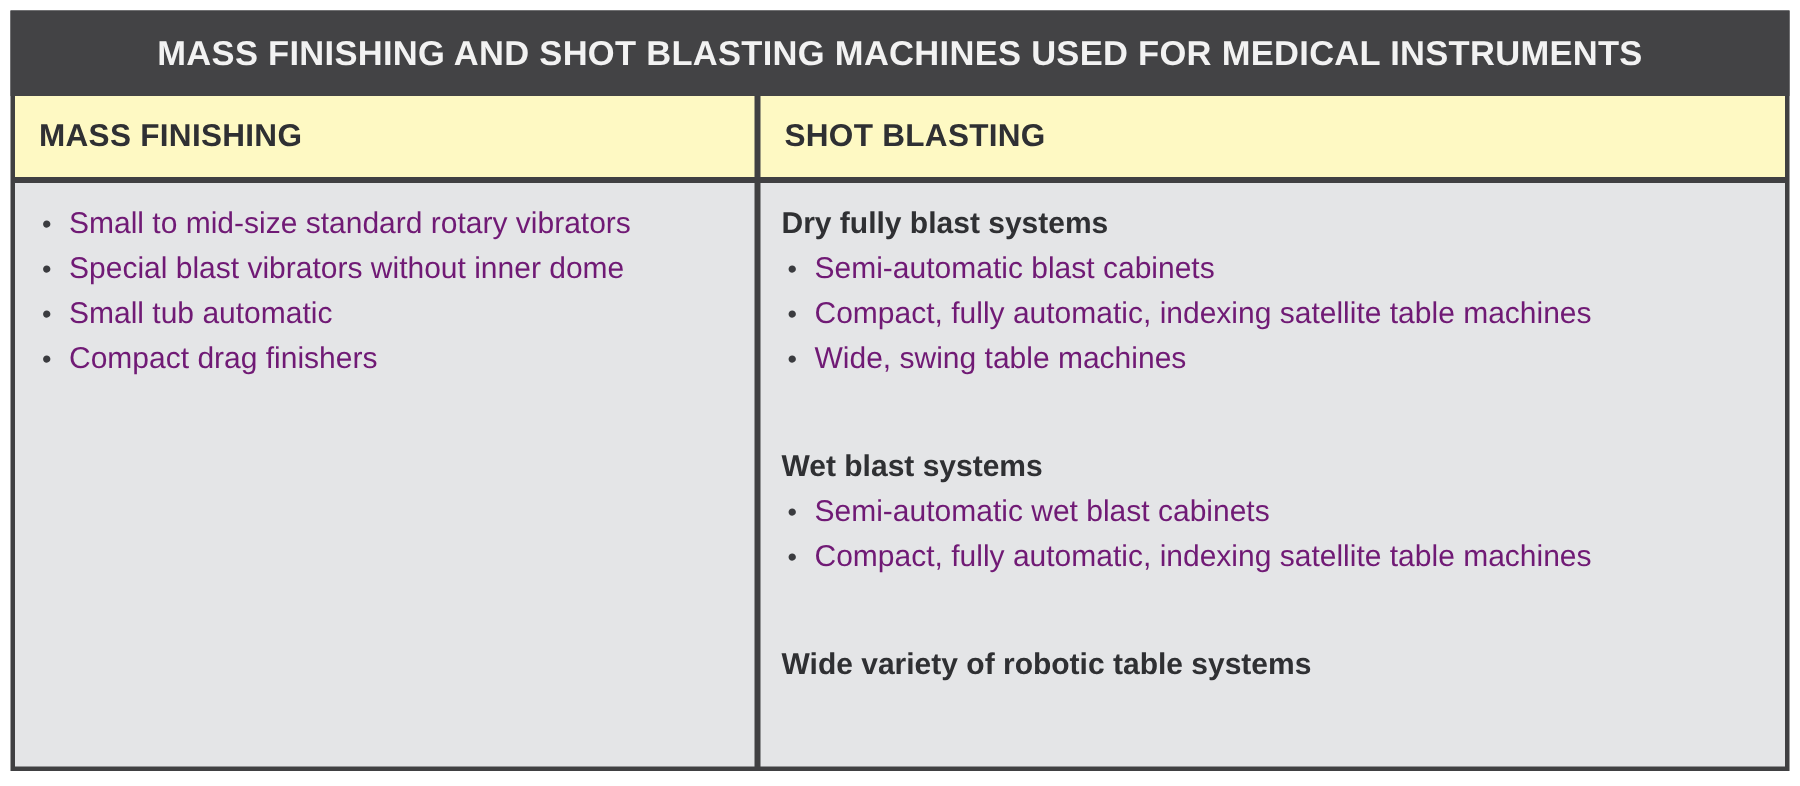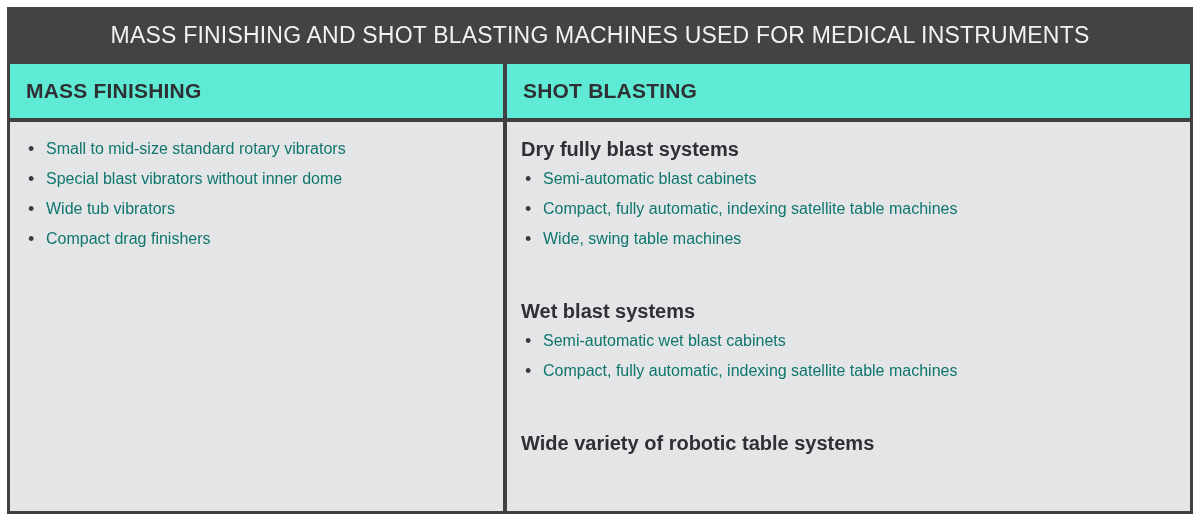--- a/index.html
+++ b/index.html
@@ -29,41 +29,41 @@
   .title-band {
     height: 57px;
     background: #434345;
     display: flex;
     align-items: center;
     justify-content: center;
   }
   .title-text {
     color: #f2f2f2;
     font-size: 23px;
-    font-weight: 400;
+    font-weight: 700;
     letter-spacing: 0.2px;
     white-space: nowrap;
   }
 
   
   .grid {
     display: flex;
     padding: 0 3px 3px 3px;
     box-sizing: border-box;
     height: 450px;
   }
   .col {
     display: flex;
     flex-direction: column;
   }
   .col-left  { width: 493px; margin-right: 4px; }
   .col-right { flex: 1; }
 
   .col-head {
-    background: #5eead4;
+    background: #fef9c3;
     height: 54px;
     box-sizing: border-box;
     display: flex;
     align-items: center;
     padding-left: 16px;
     margin-bottom: 4px;
   }
   .col-head-text {
     font-size: 21px;
     font-weight: bold;
@@ -81,23 +81,23 @@
 
   
   .bullet-list {
     list-style: none;
     margin: 0;
     padding: 0;
   }
   .bullet-item {
     position: relative;
     padding-left: 22px;
-    font-size: 16px;
+    font-size: 20px;
     line-height: 30px;
-    color: #0f766e;
+    color: #701a75;
     margin: 0;
   }
   .bullet-item::before {
     content: "\2022";
     position: absolute;
     left: 4px;
     top: 0;
     font-size: 18px;
     color: #3a3b3f;
     line-height: 30px;
@@ -130,21 +130,21 @@
 
     <div class="col col-left">
       <div class="col-head">
         <span class="col-head-text">MASS FINISHING</span>
       </div>
       <div class="col-body">
         <div class="group">
           <ul class="bullet-list">
             <li class="bullet-item">Small to mid-size standard rotary vibrators</li>
             <li class="bullet-item">Special blast vibrators without inner dome</li>
-            <li class="bullet-item">Wide tub vibrators</li>
+            <li class="bullet-item">Small tub automatic</li>
             <li class="bullet-item">Compact drag finishers</li>
           </ul>
         </div>
       </div>
     </div>
 
     <div class="col col-right">
       <div class="col-head">
         <span class="col-head-text">SHOT BLASTING</span>
       </div>

